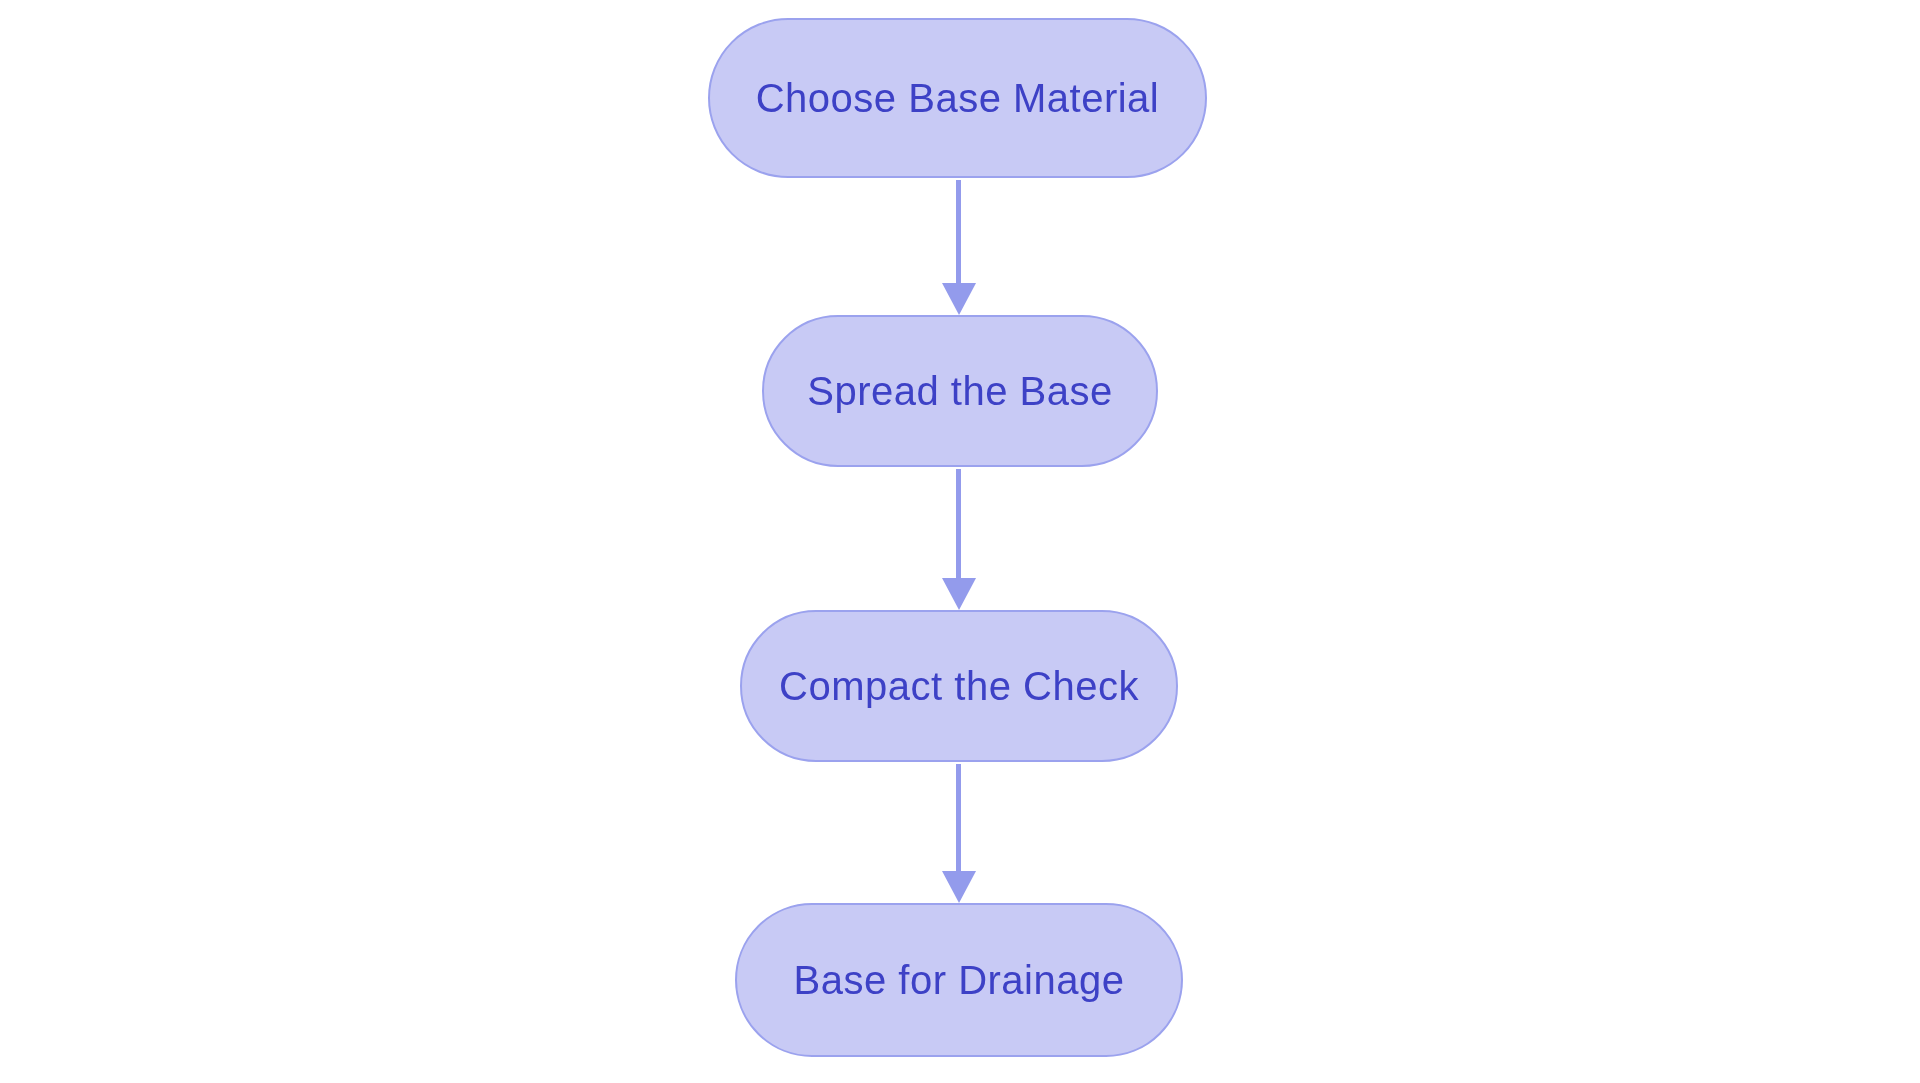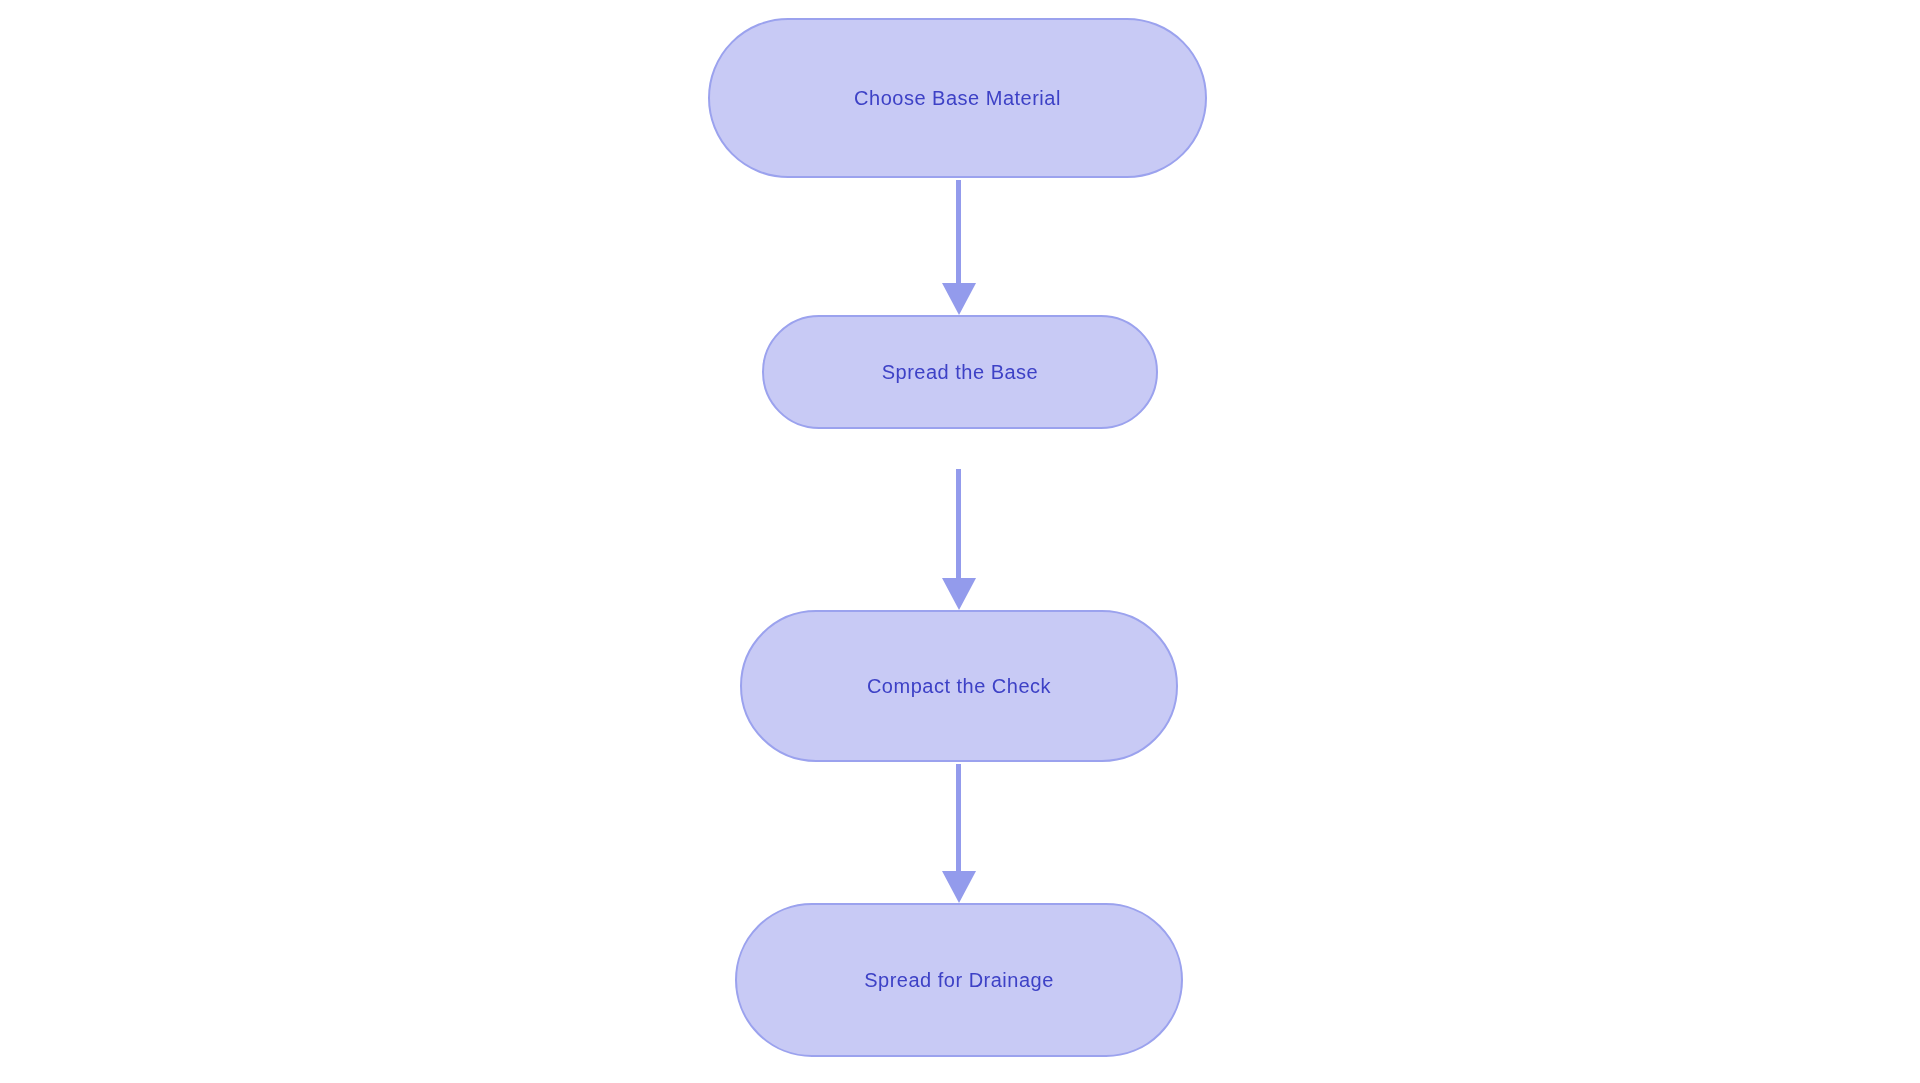--- a/index.html
+++ b/index.html
@@ -27,27 +27,27 @@
     position: absolute;
     background: var(--node-fill);
     border: 2px solid var(--node-border);
     border-radius: 999px;
     display: flex;
     align-items: center;
     justify-content: center;
   }
   .flow-node .node-label {
     color: var(--node-text);
-    font-size: 20px;
+    font-size: 40px;
     font-weight: 500;
     letter-spacing: 0.5px;
     white-space: nowrap;
   }
   .node-1 { left: 708px; top: 18px;  width: 499px; height: 160px; }
-  .node-2 { left: 762px; top: 315px; width: 396px; height: 114px; }
+  .node-2 { left: 762px; top: 315px; width: 396px; height: 152px; }
   .node-3 { left: 740px; top: 610px; width: 438px; height: 152px; }
   .node-4 { left: 735px; top: 903px; width: 448px; height: 154px; }
 
   .edge-line {
     position: absolute;
     width: 5px;
     left: 956px;
     background: var(--arrow);
   }
   .edge-head {
@@ -86,16 +86,16 @@
   <div class="edge-head edge-2-head"></div>
 
   <div class="flow-node node-3">
     <span class="node-label">Compact the Check</span>
   </div>
 
   <div class="edge-line edge-3-line"></div>
   <div class="edge-head edge-3-head"></div>
 
   <div class="flow-node node-4">
-    <span class="node-label">Spread for Drainage</span>
+    <span class="node-label">Base for Drainage</span>
   </div>
 
 </div>
 
 </body></html>

